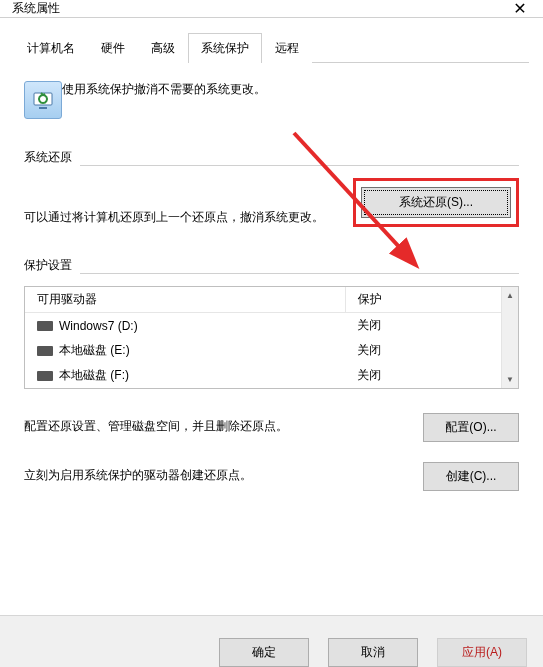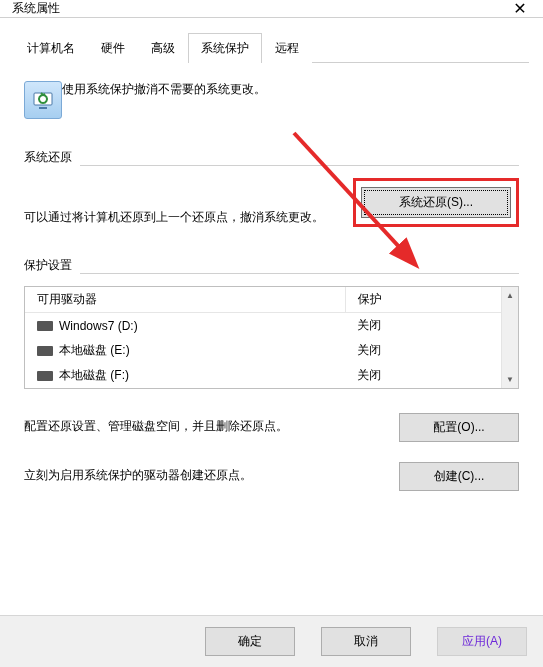--- a/index.html
+++ b/index.html
@@ -97,28 +97,28 @@
     width: 150px;
     padding: 6px 0;
     text-align: center;
     background: #e1e1e1;
     border: 1px solid #707070;
     outline: 1px dotted #000;
     outline-offset: -4px;
   }
   .btn {
     display: inline-block;
-    width: 120px;
+    width: 96px;
     padding: 5px 0;
     text-align: center;
     background: #e1e1e1;
     border: 1px solid #adadad;
   }
   .btn.disabled {
-    color: #6d28d9;
+    color: #b91c1c;
     border-color: #cfcfcf;
   }
   .drive-table-wrap {
     border: 1px solid #bfbfbf;
     margin: 0 0 24px 0;
     position: relative;
   }
   .drive-table {
     width: 100%;
     border-collapse: collapse;
@@ -162,23 +162,23 @@
     margin-bottom: 20px;
   }
   .action-row .txt { flex: 1; line-height: 1.6; padding-top:4px;}
   .footer {
     position: absolute;
     bottom: 0; left: 0; right: 0;
     height: 52px;
     background: #f0f0f0;
     border-top: 1px solid #d6d6d6;
     display: flex;
-    align-items: center;
+    align-items: flex-end;
     justify-content: flex-end;
-    gap: 26px;
+    gap: 19px;
     padding: 0 16px;
   }
   .footer .btn { width: 90px; }
   .arrow {
     position: absolute;
     left: 270px;
     top: 60px;
     width: 160px;
     height: 160px;
     pointer-events: none;

